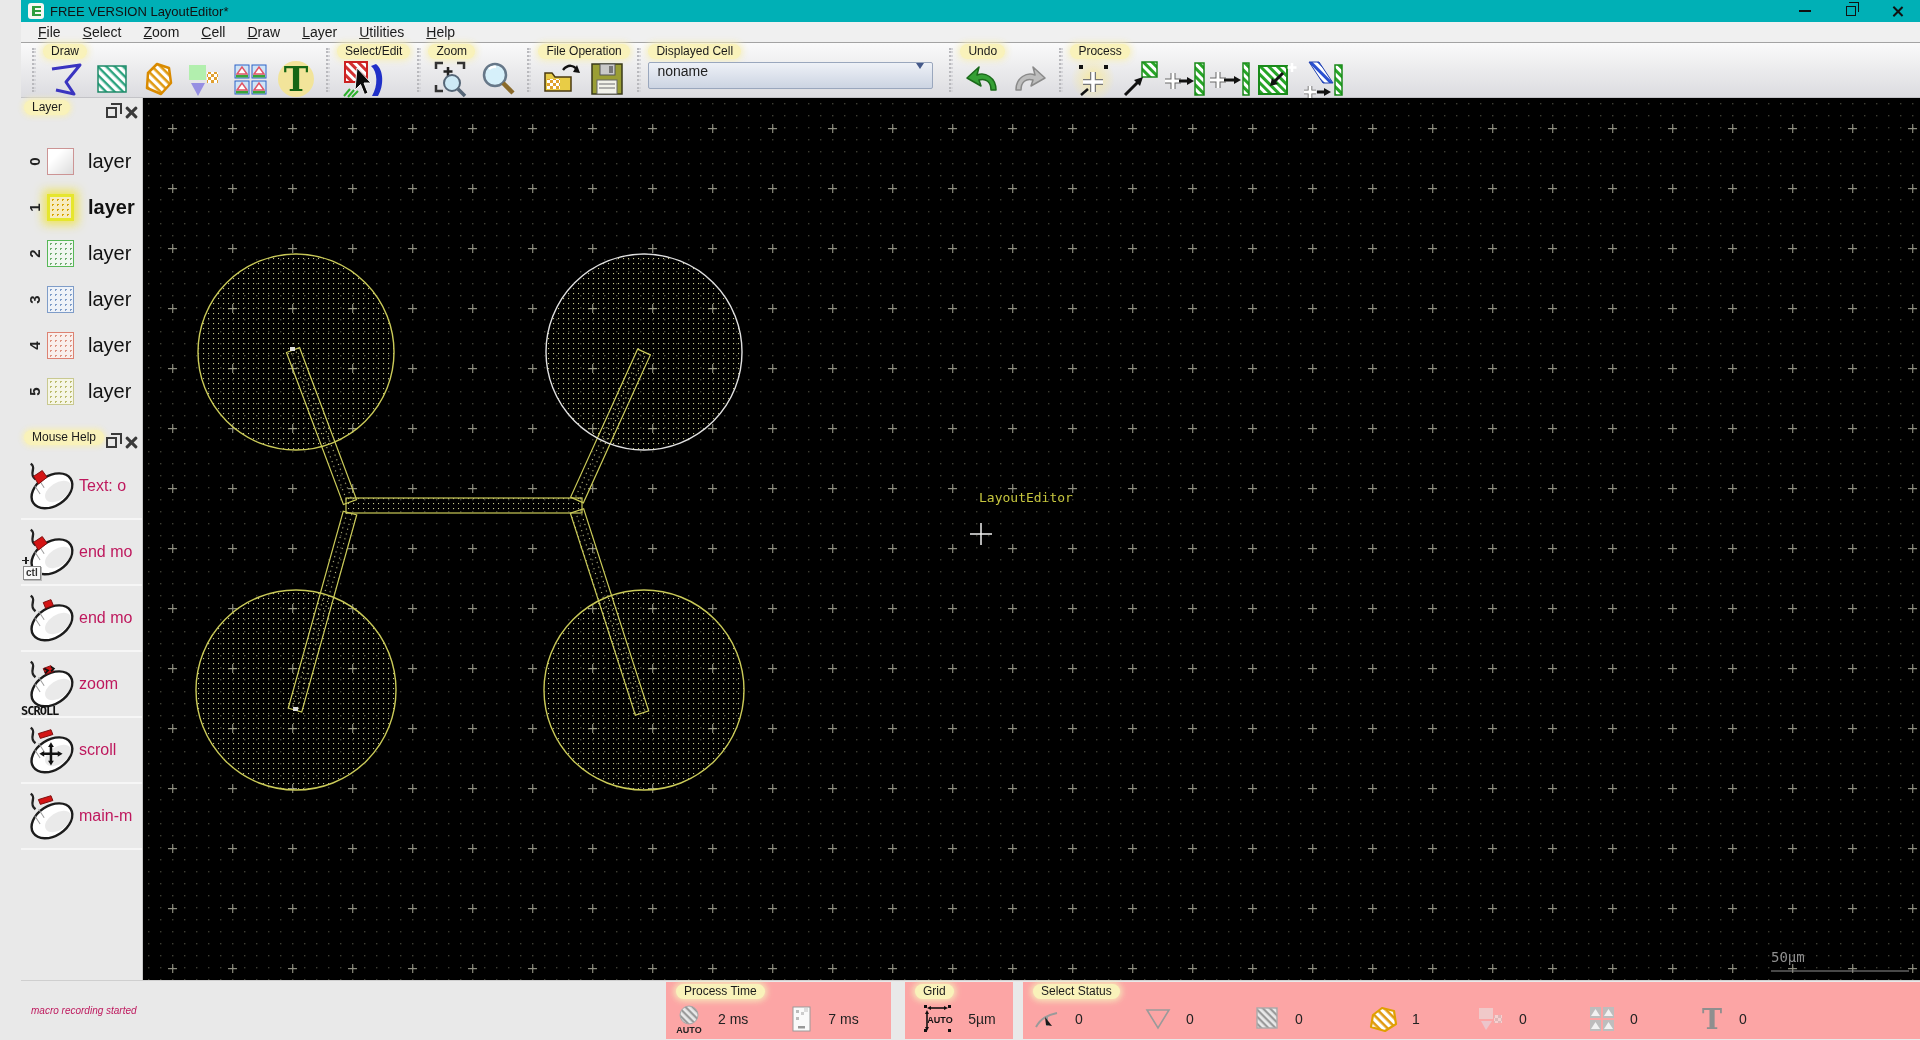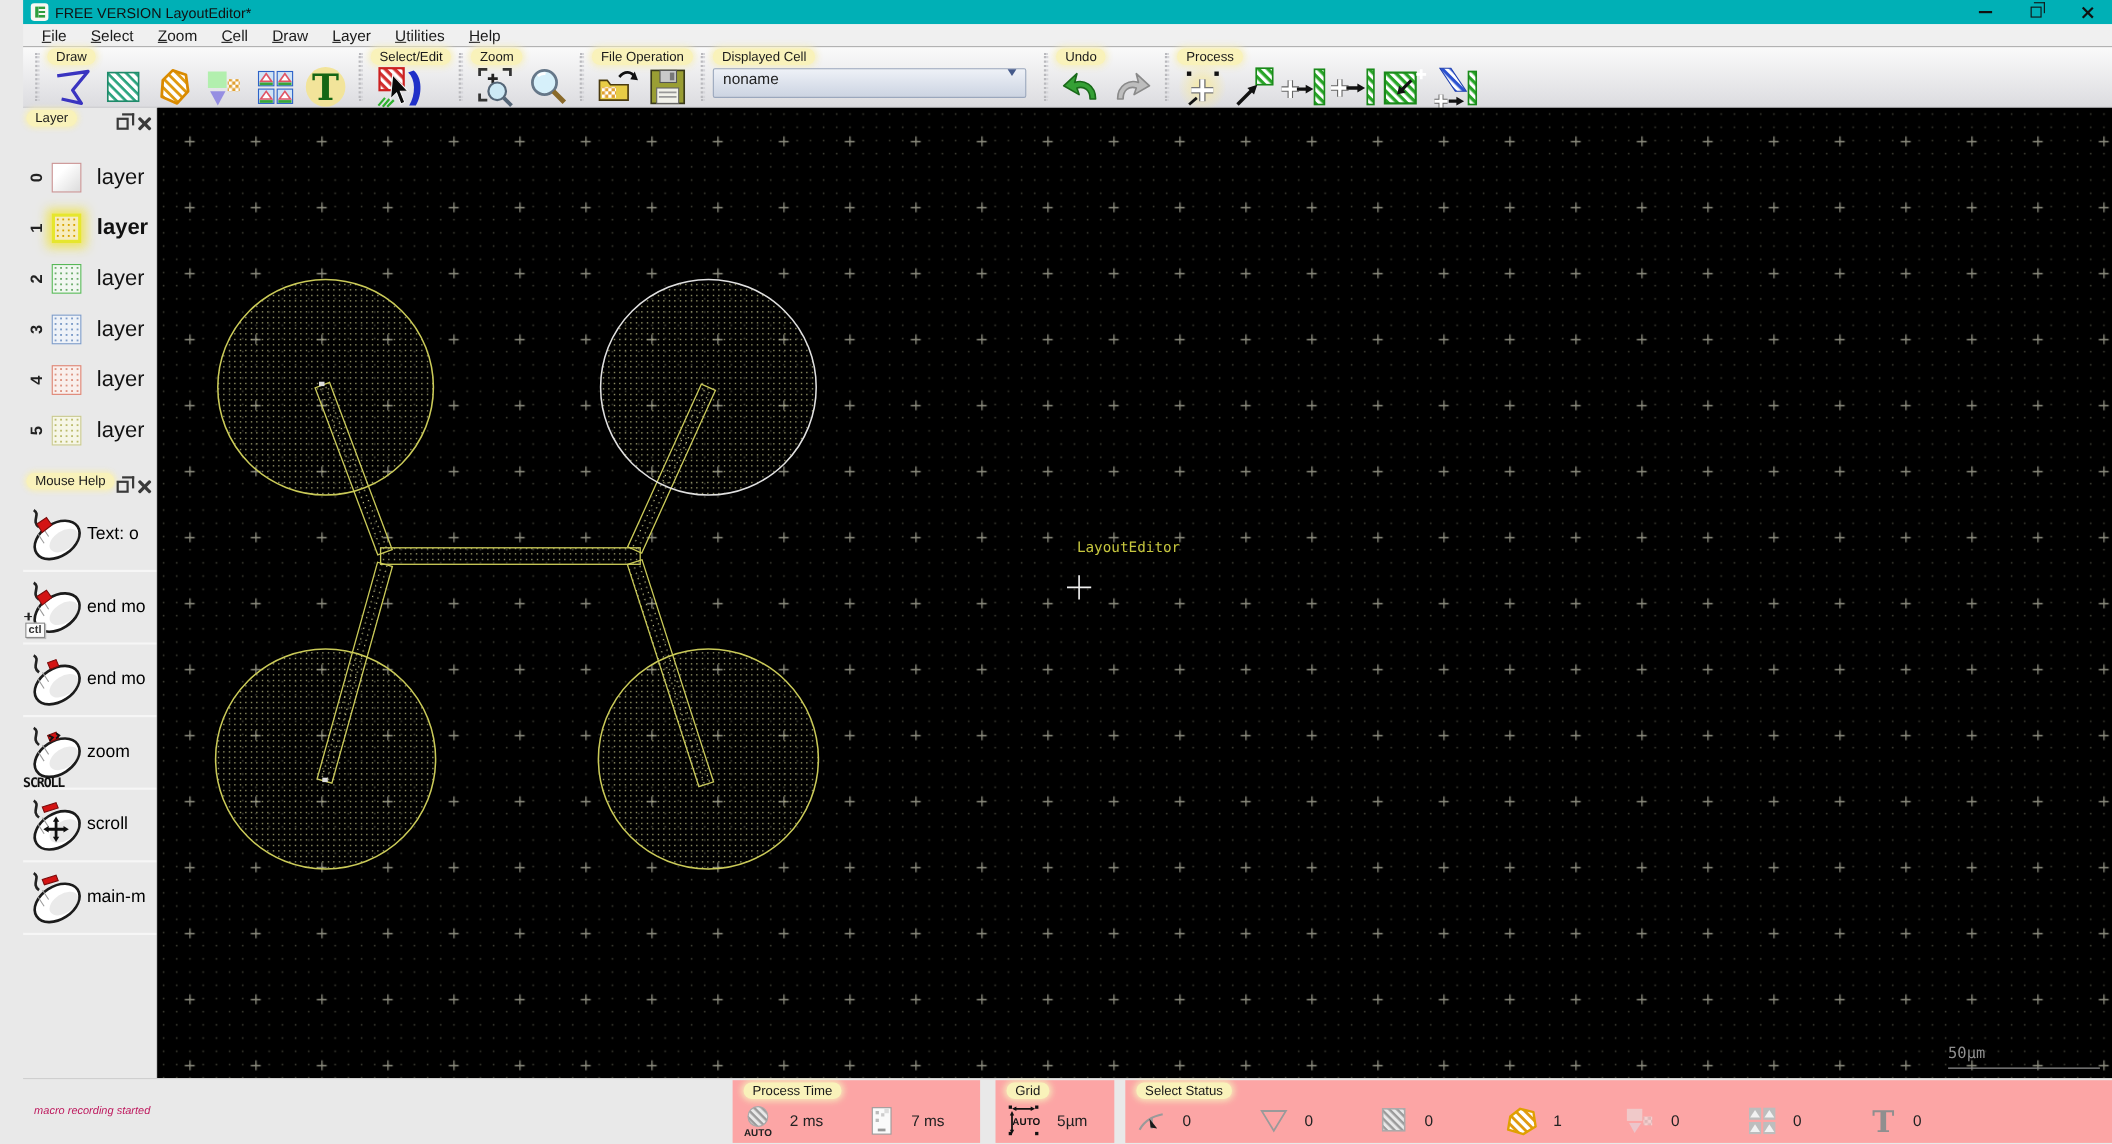--- a/index.html
+++ b/index.html
@@ -80,21 +80,21 @@
   .sw5 { border:1px solid #c9c990; background-color:#f6f6e6;
          background-image:radial-gradient(#bcbc6e 1px, transparent 1px); background-size:5px 5px; }
   .layer-label { font-size:20px; color:#111; white-space:nowrap; overflow:hidden; }
   .layer-row.active .layer-label { font-weight:bold; }
 
   
   .mouse-panel { flex:1 1 auto; display:flex; flex-direction:column; }
   .mh-rows { flex:1 1 auto; }
   .mh-row { position:relative; height:66px; display:flex; align-items:center; border-bottom:2px solid #f6f6f6; }
   .mh-icon { width:58px; height:52px; flex:0 0 auto; }
-  .mh-label { font-size:16px; color:#000000; white-space:nowrap; overflow:hidden; }
+  .mh-label { font-size:16px; color:#be185d; white-space:nowrap; overflow:hidden; }
   .ctl-badge { position:absolute; left:2px; bottom:4px; border:1px solid #8a8a8a; background:#fafafa;
                font-size:10px; font-weight:bold; color:#333; padding:0 2px; line-height:12px; box-shadow:1px 1px 0 #bbb; }
   .mini-plus { position:absolute; left:1px; bottom:20px; width:7px; height:7px; }
   .mini-plus::before { content:""; position:absolute; left:3px; top:0; width:1.5px; height:7px; background:#222; }
   .mini-plus::after { content:""; position:absolute; left:0; top:2.8px; width:7px; height:1.5px; background:#222; }
   .scroll-badge { position:absolute; left:0; bottom:-2px; font-size:12px; font-weight:bold; color:#111;
                   font-family:"DejaVu Sans Mono", monospace; letter-spacing:-1px; }
 
   
   .canvas-wrap { flex:1 1 auto; position:relative; background:#000; }
@@ -102,21 +102,21 @@
 
   
   .statusbar { height:60px; background:#e9e9e9; border-top:1px solid #cfcfcf; display:flex; align-items:stretch; flex:0 0 auto; }
   .status-msg { flex:0 0 auto; width:640px; display:flex; align-items:center; padding-left:10px; font-size:10px; color:#be185d;font-style:italic; }
   .sb-group { background:#fca5a5; margin:1px 0; padding:2px 10px 0 10px; display:flex; flex-direction:column; }
   .sb-items { display:flex; align-items:center; flex:1 1 auto; }
   .sb-item { display:flex; align-items:center; }
   .sb-value { font-size:14px; color:#222; margin-left:14px; }
   .sb-gap { width:14px; }
   .sb-group.process { width:225px; margin-left:5px; }
-  .sb-group.grid { width:108px; margin-left:14px; }
+  .sb-group.grid { width:108px; margin-left:14px;align-items:center; }
   .sb-group.select { flex:1 1 auto; margin-left:10px; }
   .sb-group.select .sb-item { width:111px; }
 </style>
 </head>
 <body>
 
 <svg width="0" height="0" style="position:absolute" aria-hidden="true">
   <defs>
     <pattern id="hatchGreen" width="6" height="6" patternUnits="userSpaceOnUse" patternTransform="rotate(45)">
       <rect width="6" height="6" fill="#ffffff"></rect>

